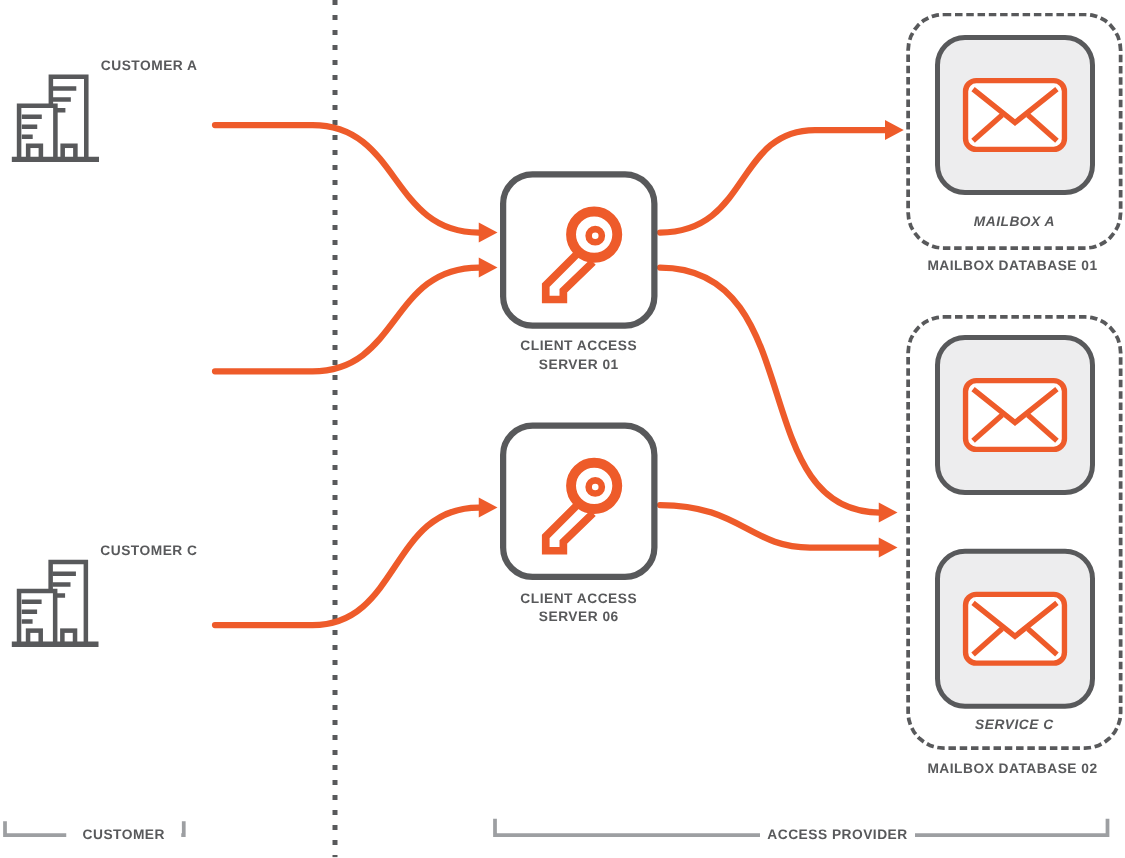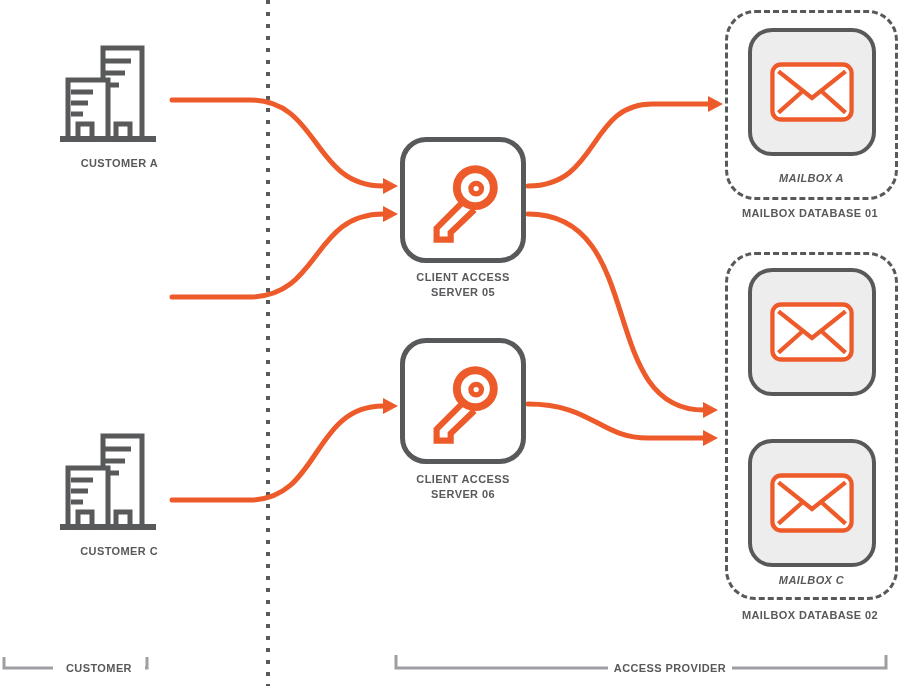--- a/index.html
+++ b/index.html
@@ -6,21 +6,21 @@
   html,body { background:#fff; }
   .canvas {
     position:relative; width:900px; height:686px; background:#fff; overflow:hidden;
     font-family:"Liberation Sans", sans-serif;
   }
   .overlay { position:absolute; left:0; top:0; width:900px; height:686px; }
   .lbl {
     font-size:11px; font-weight:bold; color:#58595B; letter-spacing:.4px;
     text-align:center; line-height:1.35; white-space:nowrap;
   }
-  .customer-group { position:absolute; left:8px; width:150px; display:flex; flex-direction:column; align-items:flex-end; }
+  .customer-group { position:absolute; left:8px; width:150px; display:flex; align-items:flex-start; }
   .customer-group svg { display:block; }
   .customer-group .lbl { margin-top:4px; }
   .cas-box {
     position:absolute; left:400px; width:126px; height:126px;
     border:5px solid #58595B; border-radius:26px; background:#fff;
     display:flex; align-items:center; justify-content:center;
   }
   .cas-label { position:absolute; left:395px; width:136px; }
   .db-container {
     position:absolute; left:725px; width:173px;
@@ -112,21 +112,21 @@
     <svg width="88" height="88" viewBox="0 0 100 100">
       <g fill="none" stroke="#EE5B2A">
         <circle cx="64" cy="36" r="21" stroke-width="9"></circle>
         <circle cx="65" cy="37" r="6" stroke-width="6"></circle>
         <path d="M53,49 L20,82 L20,95 L36,95 L36,87 L63,61" stroke-width="7"></path>
       </g>
     </svg>
   </div>
   <div class="cas-label" style="top:270px">
     <div class="lbl">CLIENT ACCESS</div>
-    <div class="lbl">SERVER 05</div>
+    <div class="lbl">SERVER 01</div>
   </div>
 
   <div class="cas-box" style="top:338px">
     <svg width="88" height="88" viewBox="0 0 100 100">
       <g fill="none" stroke="#EE5B2A">
         <circle cx="64" cy="36" r="21" stroke-width="9"></circle>
         <circle cx="65" cy="37" r="6" stroke-width="6"></circle>
         <path d="M53,49 L20,82 L20,95 L36,95 L36,87 L63,61" stroke-width="7"></path>
       </g>
     </svg>
@@ -165,20 +165,20 @@
     <div class="mail-box" style="top:184px">
       <svg width="86" height="62" viewBox="0 0 100 72">
         <rect x="4" y="4" width="92" height="64" rx="10" fill="#ffffff" stroke="#EE5B2A" stroke-width="5"></rect>
         <g fill="none" stroke="#EE5B2A" stroke-width="5">
           <polyline points="11,12 50,43 89,12"></polyline>
           <line x1="11" y1="60" x2="38" y2="36"></line>
           <line x1="89" y1="60" x2="62" y2="36"></line>
         </g>
       </svg>
     </div>
-    <div class="db-inner-label lbl" style="top:318px">MAILBOX C</div>
+    <div class="db-inner-label lbl" style="top:318px">SERVICE C</div>
   </div>
   <div class="db-title lbl" style="top:608px">MAILBOX DATABASE 02</div>
 
   <div class="zone-label lbl" style="left:53px; top:661px; width:92px; background:#fff">CUSTOMER</div>
   <div class="zone-label lbl" style="left:608px; top:661px; width:124px; background:#fff">ACCESS PROVIDER</div>
 
 </div>
 
 </body></html>

